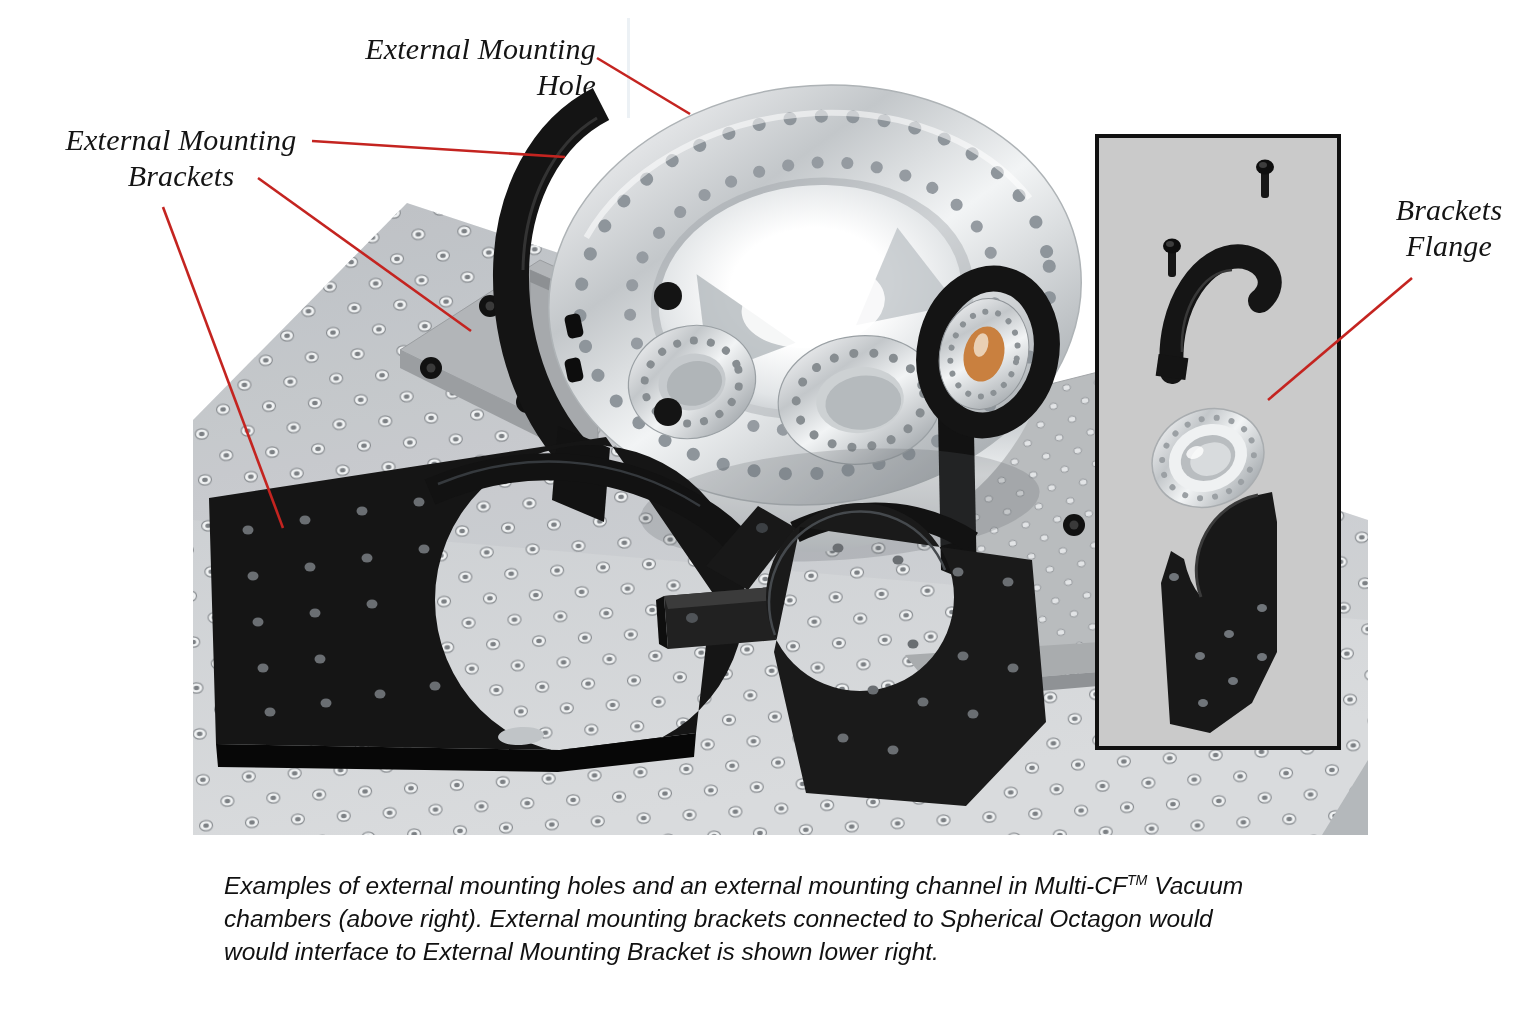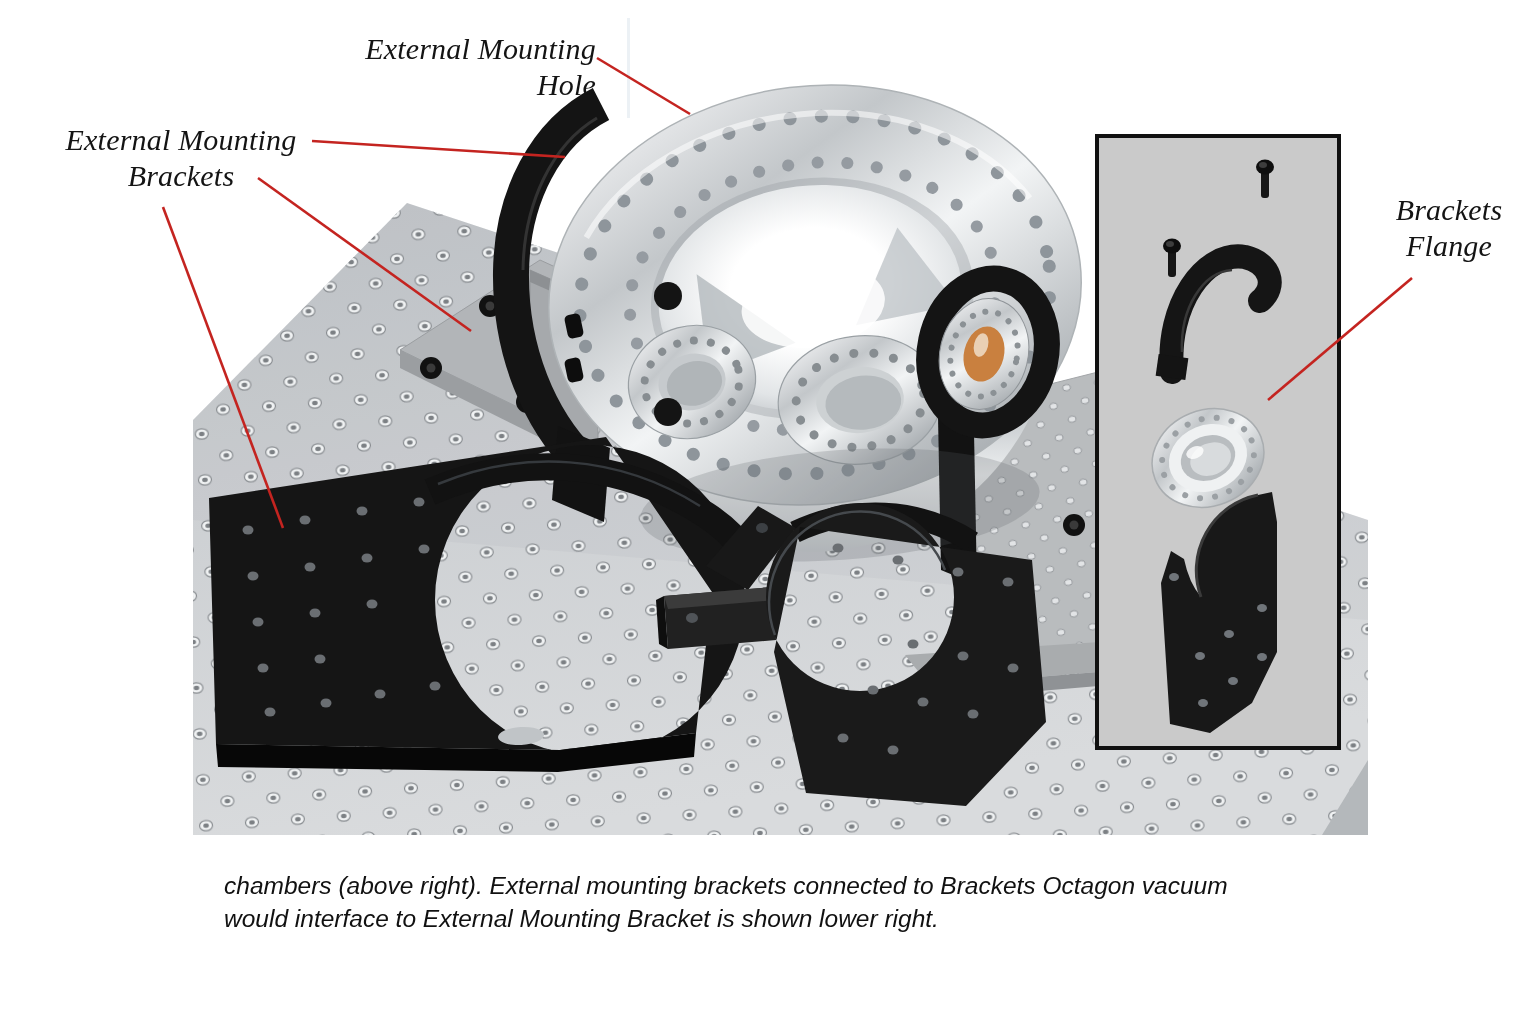--- a/index.html
+++ b/index.html
@@ -264,15 +264,16 @@
     <line x1="163" y1="207" x2="283" y2="528"></line>
     <line x1="1412" y1="278" x2="1268" y2="400"></line>
   </g>
 </svg>
 
 <div class="fig-label" id="label-hole">External Mounting Hole</div>
 <div class="fig-label" id="label-brackets">External Mounting Brackets</div>
 <div class="fig-label" id="label-flange">Brackets Flange</div>
 
 <div class="caption">
-  <div class="cap-line">chambers (above right). External mounting brackets connected to Brackets Octagon vacuum</div>
+  <div class="cap-line"><span>Examples of external mounting holes and an external mounting channel in Multi-CF</span><sup>TM</sup><span> Vacuum</span></div>
+  <div class="cap-line">chambers (above right). External mounting brackets connected to Spherical Octagon would</div>
   <div class="cap-line">would interface to External Mounting Bracket is shown lower right.</div>
 </div>
 
 </body></html>

